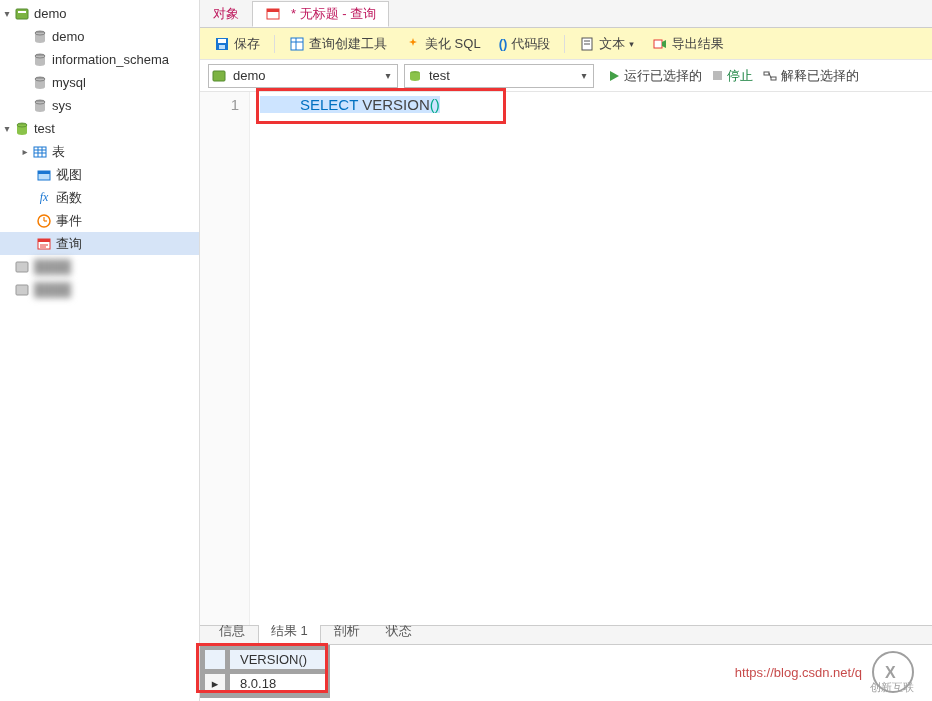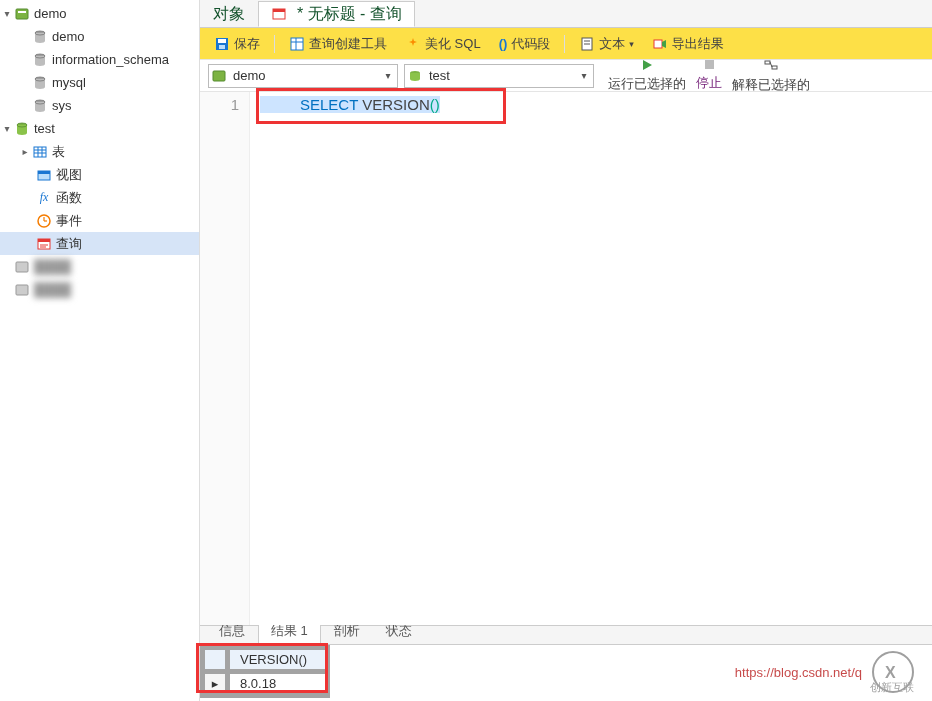--- a/index.html
+++ b/index.html
@@ -8,33 +8,33 @@
 .tree { padding: 2px 0; }
 .tree-item { display: flex; align-items: center; height: 23px; padding-left: 4px; cursor: default; white-space: nowrap; }
 .tree-item.selected { background: #d6e4f7; }
 .expander { width: 14px; display: inline-flex; justify-content: center; align-items: center; color: #666; font-size: 10px; }
 .icon { width: 16px; height: 16px; margin-right: 4px; display: inline-flex; align-items: center; justify-content: center; }
 .indent-0 { padding-left: 0px; }
 .indent-1 { padding-left: 18px; }
 .indent-2 { padding-left: 36px; }
 .main { flex: 1; display: flex; flex-direction: column; }
 .tabrow { height: 28px; display: flex; align-items: flex-end; border-bottom: 1px solid #ccc; background: #f5f5f5; }
-.tab { height: 26px; padding: 0 12px; display: flex; align-items: center; gap: 6px; border: 1px solid transparent; font-size: 16px; color: #14532d; }
+.tab { height: 26px; padding: 0 12px; display: flex; align-items: center; gap: 6px; border: 1px solid transparent; font-size: 13px; color: #be185d; }
 .tab.active { background: #fff; border: 1px solid #ccc; border-bottom: 1px solid #fff; }
-.toolbar { height: 32px; display: flex; align-items: center; gap: 6px; padding: 0 8px; border-bottom: 1px solid #e5e5e5; background: #fde047; }
+.toolbar { height: 32px; display: flex; align-items: center; gap: 6px; padding: 0 8px; border-bottom: 1px solid #e5e5e5; background: #fef9c3; }
 .tbtn { display: flex; align-items: center; gap: 4px; padding: 2px 6px; font-size: 13px; color: #444; cursor: pointer; }
 .sep { width: 1px; height: 18px; background: #ddd; margin: 0 2px; }
 .dropdowns { height: 32px; display: flex; align-items: center; gap: 6px; padding: 0 8px; border-bottom: 1px solid #e5e5e5; }
 .combo { display: flex; align-items: center; border: 1px solid #bbb; height: 24px; background: #fff; }
 .combo .cicon { width: 20px; display: flex; align-items: center; justify-content: center; }
 .combo .ctext { flex: 1; padding: 0 4px; }
 .combo .cdrop { width: 18px; text-align: center; color: #555; font-size: 10px; }
 .runbar { display: flex; align-items: center; gap: 10px; margin-left: 8px; }
-.runbtn { display: flex; align-items: center; gap: 4px; color: #444; flex-direction: column; }
-.runbtn.disabled { color: #701a75; }
+.runbtn { display: flex; align-items: center; gap: 4px; color: #444; }
+.runbtn.disabled { color: #15803d; }
 .editor { flex: 1; display: flex; background: #fff; position: relative; }
 .gutter { width: 50px; text-align: right; padding: 4px 10px 0 0; color: #999; font-family: Consolas, monospace; font-size: 15px; background: #fafafa; border-right: 1px solid #eee; }
 .code { flex: 1; padding: 4px 10px 0 10px; font-family: Consolas, monospace; font-size: 15px; position: relative; }
 .highlight-box { position: absolute; border: 3px solid #e33; pointer-events: none; }
 .kw-select { color: #0070c1; }
 .kw-version { color: #444; }
 .paren { color: #0a8; }
 .selected-bg { background: #cde4ff; padding-left: 40px; }
 .bottom-tabs { height: 20px; display: flex; align-items: flex-end; border-top: 1px solid #ccc; border-bottom: 1px solid #ccc; background: #f5f5f5; padding-left: 6px; }
 .btab { padding: 3px 12px; font-size: 13px; color: #555; border: 1px solid transparent; }

